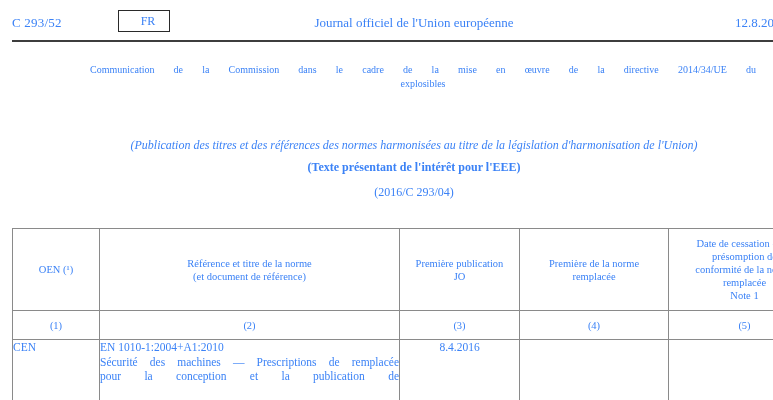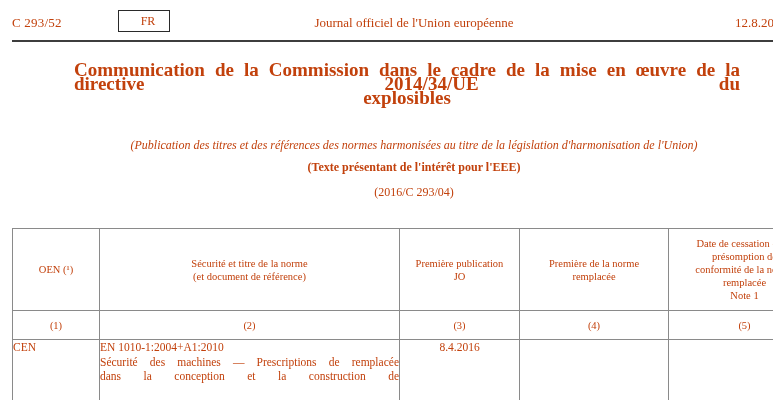--- a/index.html
+++ b/index.html
@@ -2,36 +2,36 @@
 <html><head>
 <meta charset="utf-8">
 <style>
   html,body{margin:0;padding:0;background:#ffffff;}
   .viewport{
     position:relative;
     width:773px;height:400px;
     overflow:hidden;
     background:#ffffff;
     font-family:"Liberation Serif","DejaVu Serif",serif;
-    color:#c2410c;
+    color:#3b82f6;
   }
   .page{position:absolute;left:0;top:0;width:828px;height:420px;}
 
   
   .c-number{position:absolute;left:12px;top:15px;font-size:13px;letter-spacing:.2px;}
   .fr-box{
     position:absolute;left:118px;top:10px;width:42px;height:20px;
     border:1px solid #2a2a2a;text-align:center;line-height:20px;font-size:12px;padding-left:8px;
   }
   .journal-title{position:absolute;left:0;top:15px;width:828px;text-align:center;font-size:13px;}
   .pub-date{position:absolute;left:735px;top:15px;font-size:13px;white-space:nowrap;}
   .header-rule{position:absolute;left:12px;top:40px;width:806px;height:2px;background:#3d3d3d;}
 
   
-  .doc-title{position:absolute;left:74px;top:63px;width:666px;font-weight:bold;font-size:19px;line-height:14px;}
+  .doc-title{position:absolute;left:90px;top:63px;width:666px;font-weight:normal;font-size:10px;line-height:14px;}
   .title-line{text-align:justify;text-align-last:justify;}
   .title-line.last{text-align:left;text-align-last:center;}
 
   .subtitle{position:absolute;left:0;top:138px;width:828px;text-align:center;font-style:italic;font-size:12px;}
   .eea-note{position:absolute;left:0;top:160px;width:828px;text-align:center;font-weight:bold;font-size:12px;}
   .ref-number{position:absolute;left:0;top:185px;width:828px;text-align:center;font-size:12px;}
 
   
   table.standards{
     position:absolute;left:12px;top:228px;width:808px;
@@ -85,21 +85,21 @@
           <col class="c3">
           <col class="c4">
           <col class="c5">
       </colgroup>
       <thead>
         <tr class="head-row">
           <th>
             <div class="th-line">OEN (¹)</div>
           </th>
           <th>
-            <div class="th-line">Sécurité et titre de la norme</div>
+            <div class="th-line">Référence et titre de la norme</div>
             <div class="th-line">(et document de référence)</div>
           </th>
           <th>
             <div class="th-line">Première publication</div>
             <div class="th-line">JO</div>
           </th>
           <th>
             <div class="th-line">Première de la norme</div>
             <div class="th-line">remplacée</div>
           </th>
@@ -115,21 +115,21 @@
           <th>(4)</th>
           <th>(5)</th>
         </tr>
       </thead>
       <tbody>
         <tr class="data-row">
           <td class="cell-oen">CEN</td>
           <td class="cell-ref">
             <div class="std-ref">EN 1010-1:2004+A1:2010</div>
             <div class="std-title-line">Sécurité des machines — Prescriptions de remplacée</div>
-            <div class="std-title-line">dans la conception et la construction de</div>
+            <div class="std-title-line">pour la conception et la publication de</div>
           </td>
           <td class="cell-jo">8.4.2016</td>
           <td class="cell-replaced"></td>
           <td class="cell-cessation"></td>
         </tr>
       </tbody>
     </table>
 
   </div>
 </div>

